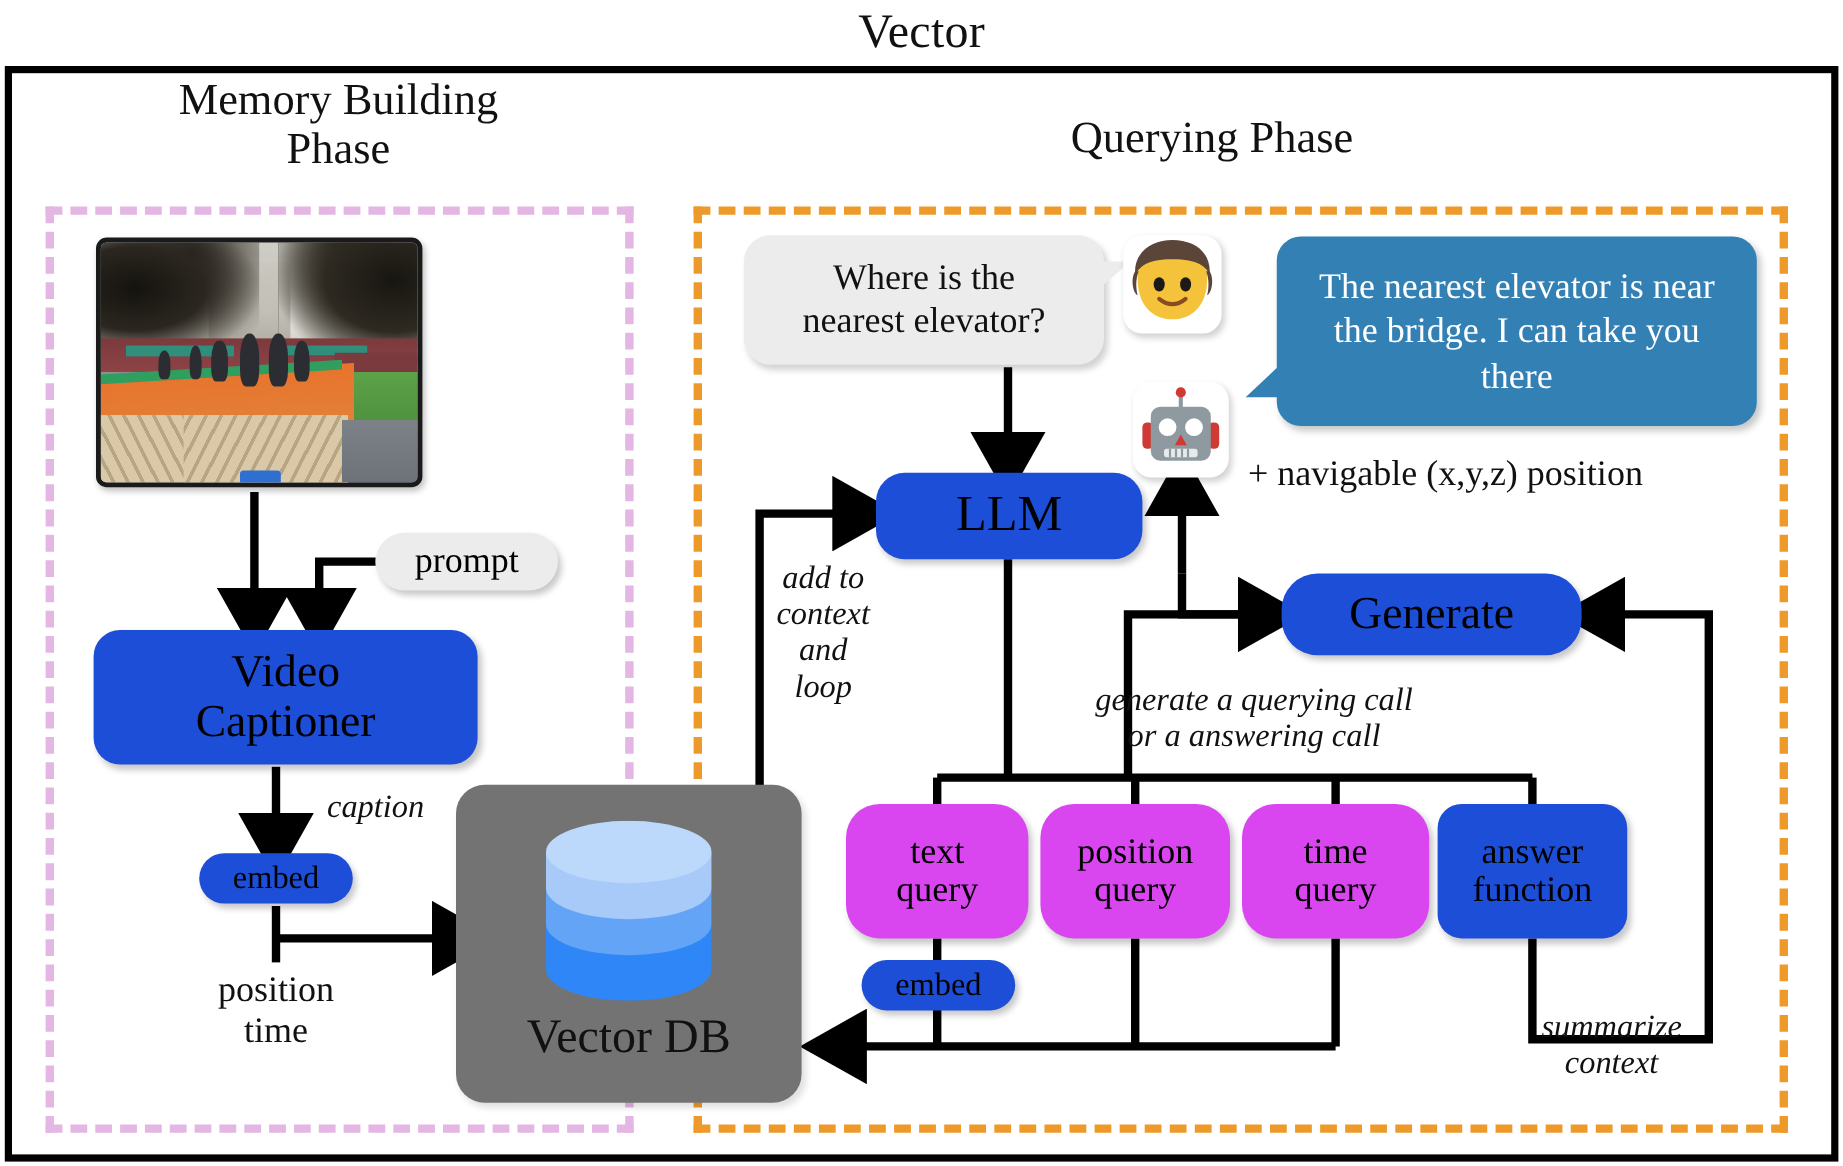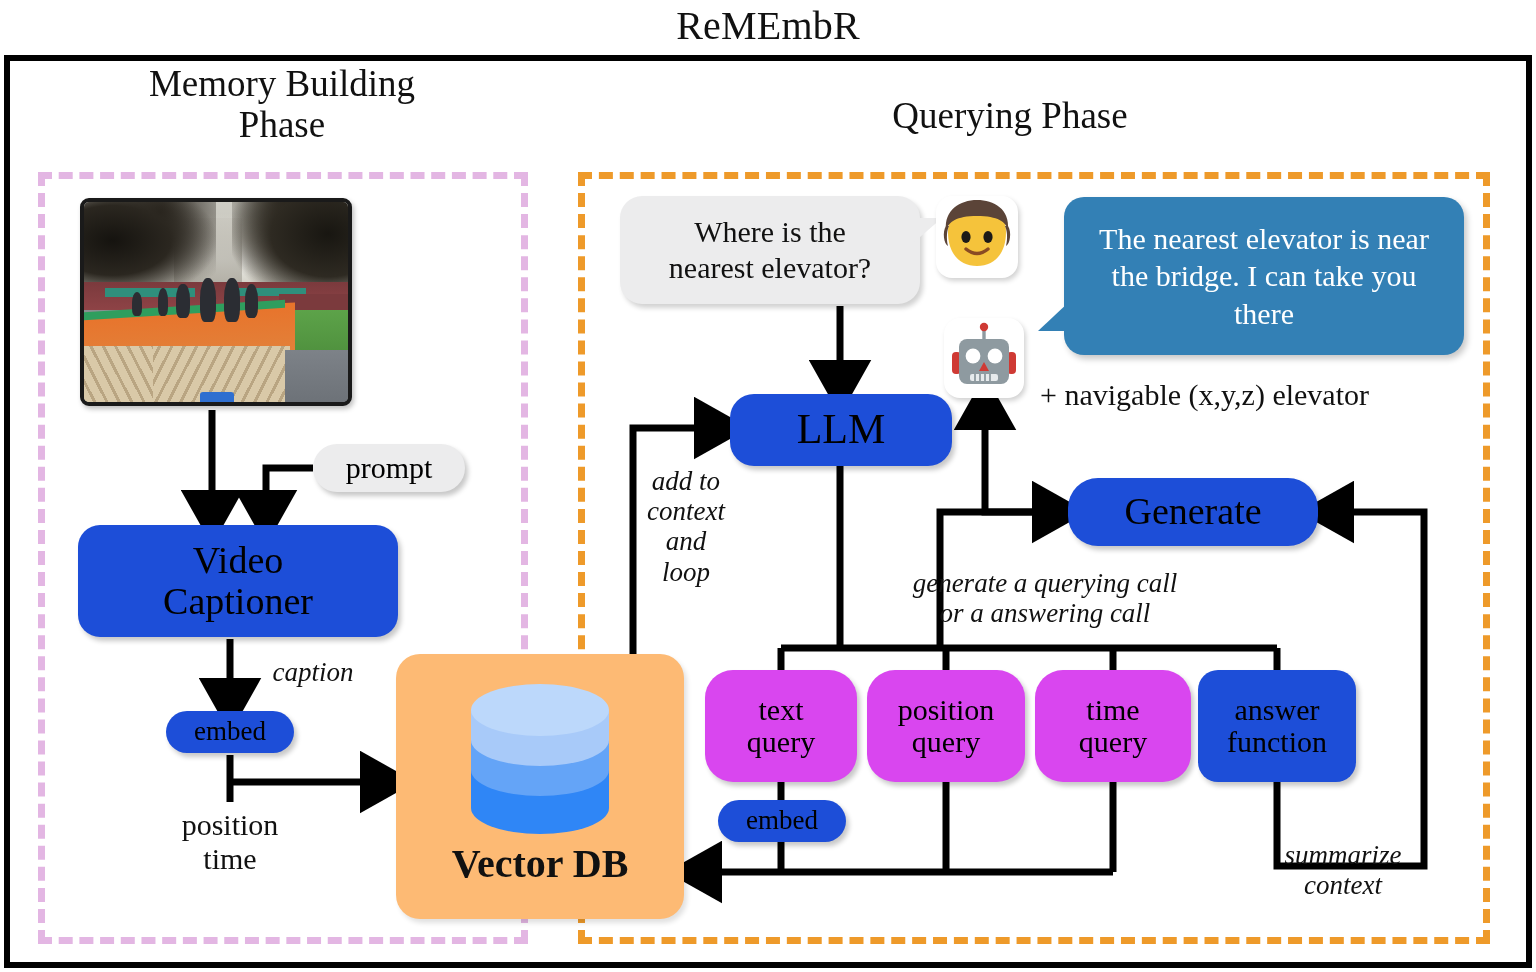--- a/index.html
+++ b/index.html
@@ -62,25 +62,24 @@
   }
   #node-embed-left {
     left: 166px; top: 711px; width: 128px; height: 42px;
     border-radius: 21px; font-size: 27px;
   }
   #node-prompt {
     left: 313px; top: 444px; width: 152px; height: 48px;
     border-radius: 24px; font-size: 30px;
   }
   #node-vector-db {
-    left: 396px; top: 654px; width: 288px; height: 265px;
-    border-radius: 24px; background: #fdba74;
+    left: 380px; top: 654px; width: 288px; height: 265px;
+    border-radius: 24px; background: #737373;
     box-shadow: 3px 4px 5px rgba(0,0,0,.12);
     display: block;
-    font-weight: bold;
   }
   .db-cyl {
     position: absolute; left: 75px; top: 30px; width: 138px; height: 150px;
   }
   .vdb-label {
     position: absolute; left: 0; top: 188px; width: 288px;
     text-align: center; font-size: 40px; color: #111;
   }
 
   
@@ -253,21 +252,21 @@
   }
 
   
   #wires { position: absolute; left: 0; top: 0; width: 1536px; height: 972px; }
 </style>
 </head>
 <body>
 
 <div id="root">
 
-  <div class="fig-title">ReMEmbR</div>
+  <div class="fig-title">Vector</div>
 
   <div class="outer-frame"></div>
 
   <div class="phase-heading" id="heading-query">Querying Phase</div>
   <div class="phase-heading" id="heading-memory">Memory Building<br>Phase</div>
 
   <div class="dashed-panel" id="panel-memory"></div>
   <div class="dashed-panel" id="panel-query"></div>
 
   <svg id="wires" viewBox="0 0 1536 972" xmlns="http://www.w3.org/2000/svg">
@@ -395,21 +394,21 @@
       <rect x="26" y="56" width="28" height="7" rx="2.2" fill="#e6eaec"></rect>
       <g stroke="#8e9aa0" stroke-width="1.8">
         <line x1="31" y1="56" x2="31" y2="63"></line>
         <line x1="36" y1="56" x2="36" y2="63"></line>
         <line x1="41" y1="56" x2="41" y2="63"></line>
         <line x1="46" y1="56" x2="46" y2="63"></line>
       </g>
     </svg>
   </div>
 
-  <div class="ann upright" id="ann-navigable">+ navigable (x,y,z) elevator</div>
+  <div class="ann upright" id="ann-navigable">+ navigable (x,y,z) position</div>
 
   <div class="node green" id="node-llm">LLM</div>
 
   <div class="ann" id="ann-add-to-context">add to<br>context<br>and<br>loop</div>
 
   <div class="node green" id="node-generate">Generate</div>
 
   <div class="ann" id="ann-generate-call">generate a querying call<br>or a answering call</div>
 
   <div class="node orange" id="node-text-query">text<br>query</div>

